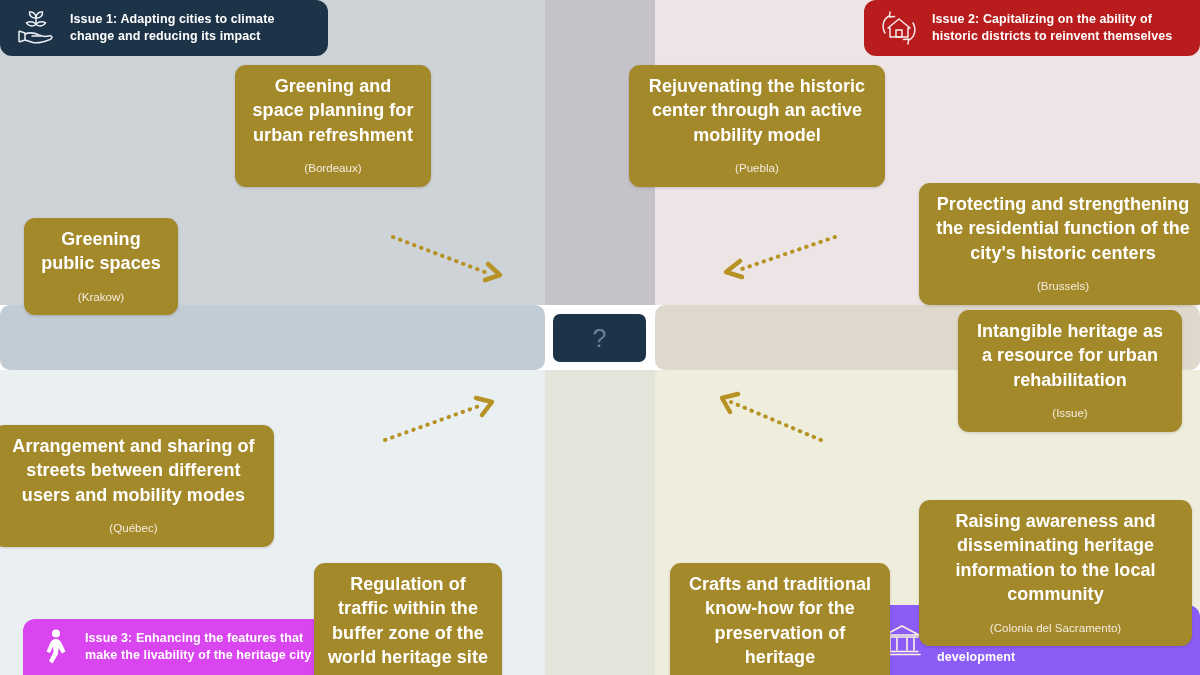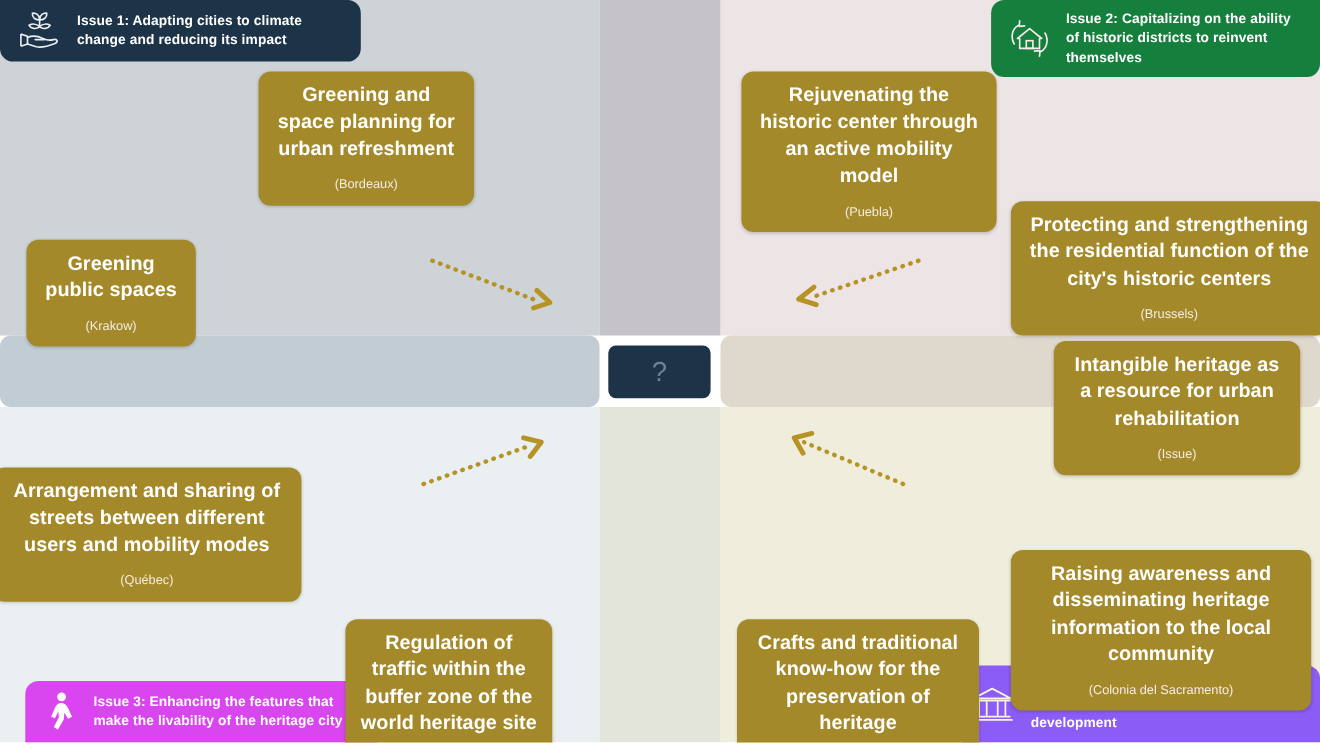--- a/index.html
+++ b/index.html
@@ -54,21 +54,21 @@
   .issue-text {
     color: #ffffff;
     font-size: 12.5px;
     font-weight: bold;
     line-height: 1.38;
     letter-spacing: 0.1px;
   }
   .issue-icon { flex: 0 0 auto; display: block; }
 
   .issue1 { left: 0;   top: 0;   width: 328px; background: #1d3448; border-top-left-radius: 0; }
-  .issue2 { right: 0;  top: 0;   width: 299px; background: #15803d; border-top-right-radius: 0; }
+  .issue2 { right: 0;  top: 0;   width: 336px; background: #b91c1c; border-top-right-radius: 0; }
   .issue3 { left: 0;   bottom: 0; width: 330px; background: #d946ef; border-bottom-left-radius: 0; margin-left: 23px; }
   .issue4 { right: 0;  bottom: 0; width: 335px; background: #8b5cf6; border-bottom-right-radius: 0; }
 
   
   .card {
     position: absolute;
     background: #a4892a;
     border-radius: 11px;
     padding: 9px 13px 10px;
     text-align: center;
@@ -194,21 +194,21 @@
   <div class="card" style="left:235px; top:65px; width:196px;">
     <div class="card-title">Greening and space planning for urban refreshment</div>
     <div class="card-city">(Bordeaux)</div>
   </div>
 
   <div class="card" style="left:24px; top:218px; width:154px;">
     <div class="card-title">Greening public spaces</div>
     <div class="card-city">(Krakow)</div>
   </div>
 
-  <div class="card" style="left:674px; top:65px; width:232px;">
+  <div class="card" style="left:629px; top:65px; width:256px;">
     <div class="card-title">Rejuvenating the historic center through an active mobility model</div>
     <div class="card-city">(Puebla)</div>
   </div>
 
   <div class="card" style="left:919px; top:183px; width:288px;">
     <div class="card-title">Protecting and strengthening the residential function of the city's historic centers</div>
     <div class="card-city">(Brussels)</div>
   </div>
 
   <div class="card" style="left:958px; top:310px; width:224px;">

